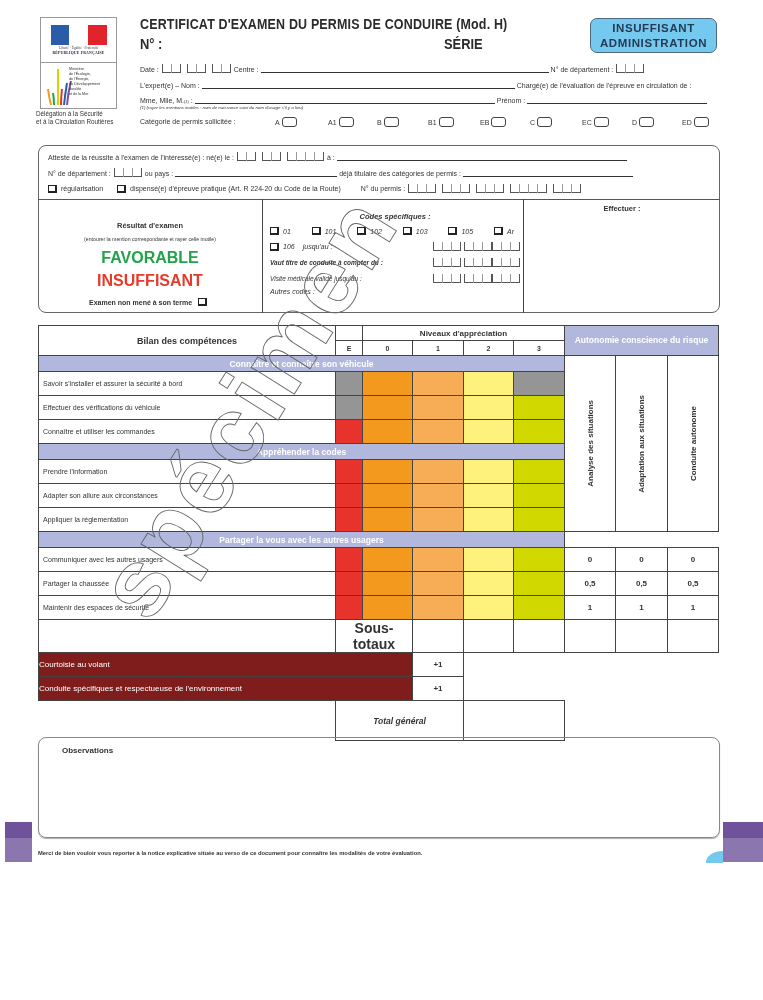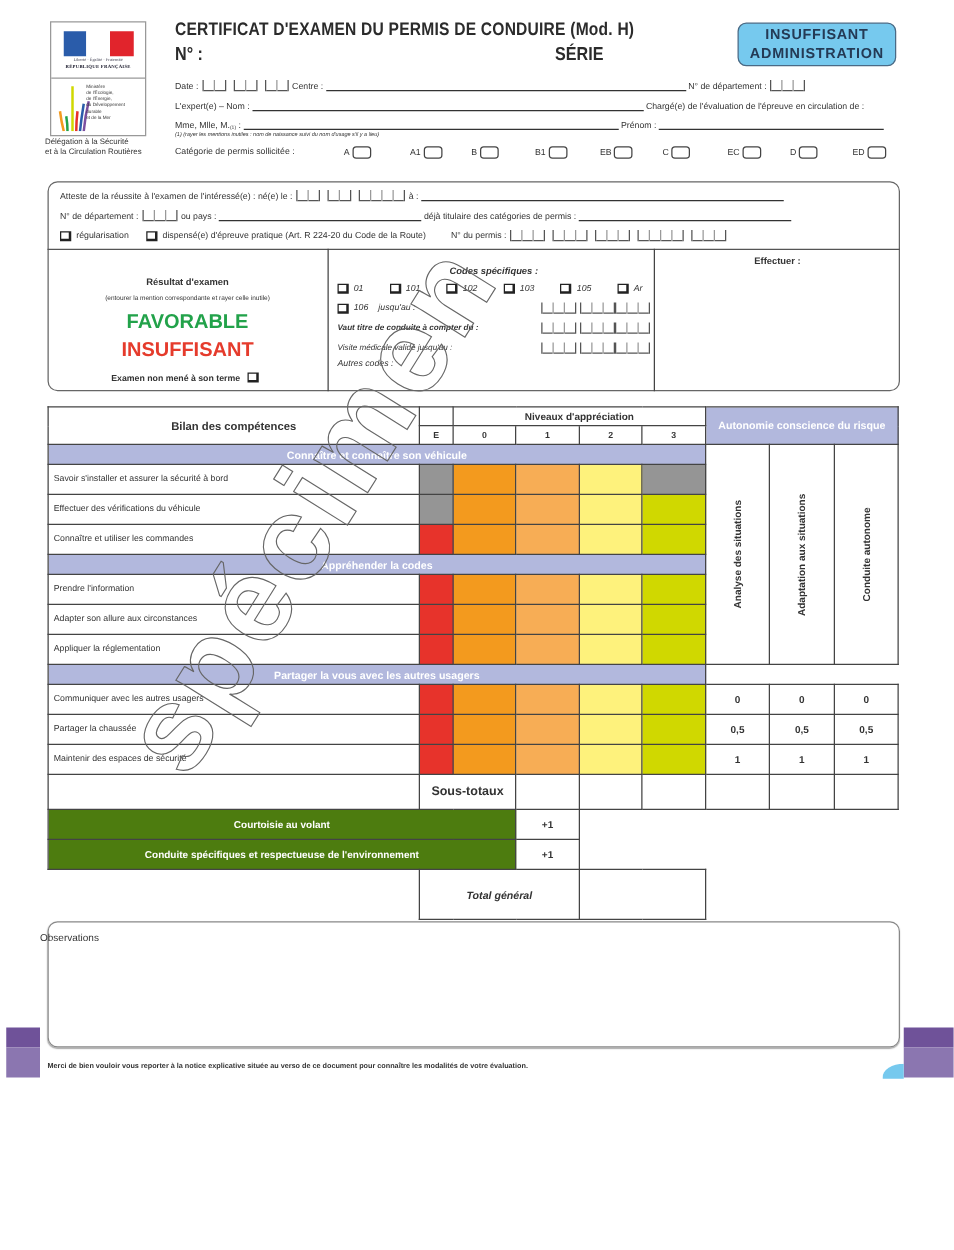--- a/index.html
+++ b/index.html
@@ -55,24 +55,24 @@
   td.hdr { background: #fff; text-align: center; font-weight: bold; }
   td.auto-h { background: #b2b8dd; color: #fff; font-weight: bold; font-size: 8.5px; text-align: center; line-height: 11px; }
   td.num { text-align: center; font-weight: bold; font-size: 8px; color: #333; }
   .c-red { background: #e7332b; }
   .c-or { background: #f39a1e; }
   .c-lor { background: #f7ad55; }
   .c-yel { background: #fef27c; }
   .c-lime { background: #d0d800; }
   .c-gray { background: #959595; }
   .vtext { writing-mode: vertical-rl; transform: rotate(180deg); font-weight: bold; font-size: 8px; color: #333; margin: 0 auto; }
-  td.bonus-lab { background: #4d7c0f; color: #fff; font-weight: bold; font-size: 8px; padding-left: 4px; height: 17px !important; text-align: center; }
+  td.bonus-lab { background: #7f1d1d; color: #fff; font-weight: normal; font-size: 8px; padding-left: 4px; height: 17px !important; }
 
   .obs { left: 38px; top: 737px; width: 682px; height: 101px; border: 1px solid #888; border-radius: 8px; box-shadow: 0 1px 1px #aaa; }
-  .obs-title { left: 32px; top: 746px; font-weight: normal; font-size: 8px; color: #333; }
+  .obs-title { left: 62px; top: 746px; font-weight: bold; font-size: 8px; color: #333; }
   .footer { left: 38px; top: 850px; font-size: 5.8px; font-weight: bold; color: #333; }
 
   .deco { position: absolute; }
 </style>
 </head>
 <body>
 
 <div class="abs logo-box">
   <div class="logo-rf">
     <div class="flag">
@@ -491,21 +491,21 @@
         <td class="c-or"></td>
         <td class="c-lor"></td>
         <td class="c-yel"></td>
         <td class="c-lime"></td>
         <td class="num">1</td>
         <td class="num">1</td>
         <td class="num">1</td>
       </tr>
       <tr>
         <td style="height:28px;"></td>
-        <td colspan="2" class="num" style="font-size:10px;">Sous-totaux</td>
+        <td colspan="2" class="num" style="font-size:14px;">Sous-totaux</td>
         <td></td>
         <td></td>
         <td></td>
         <td></td>
         <td></td>
         <td></td>
       </tr>
       <tr>
         <td colspan="3" class="bonus-lab">Courtoisie au volant</td>
         <td class="num" style="height:17px;">+1</td>

